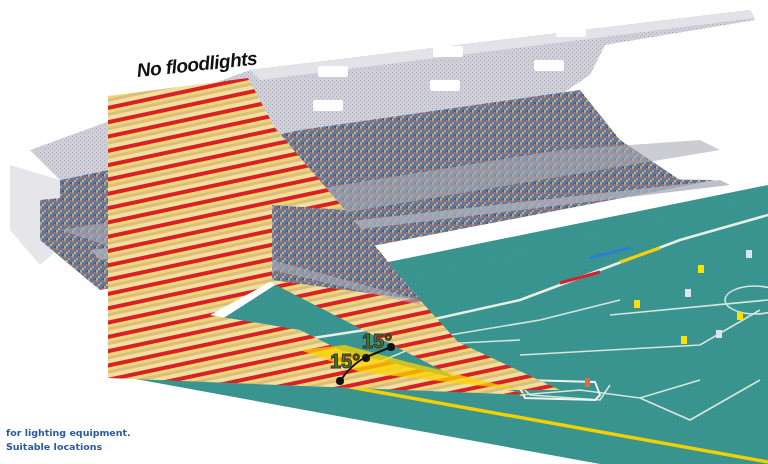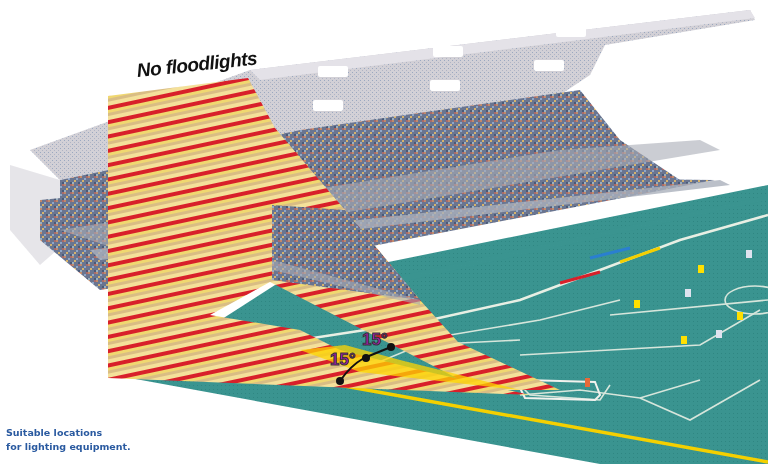--- a/index.html
+++ b/index.html
@@ -5,22 +5,22 @@
     html, body { margin: 0; padding: 0; background: #ffffff; }
     body { width: 768px; height: 464px; position: relative; overflow: hidden; font-family: "Liberation Sans", sans-serif; }
     #scene { position: absolute; left: 0; top: 0; width: 768px; height: 464px; }
     .title-label {
       position: absolute; left: 138px; top: 60px;
       font-family: "Liberation Sans", sans-serif; font-weight: bold; font-style: italic;
       font-size: 19px; color: #111111; transform: rotate(-6deg); transform-origin: left bottom;
       letter-spacing: -0.5px; white-space: nowrap;
     }
     .angle-label {
-      position: absolute; font-family: "Liberation Sans", sans-serif; font-size: 17px;
-      color: #a21caf; -webkit-text-stroke: 1px #333333; font-weight: bold; white-space: nowrap;
+      position: absolute; font-family: "Liberation Sans", sans-serif; font-size: 20px;
+      color: #4d7c0f; -webkit-text-stroke: 1px #333333; font-weight: bold; white-space: nowrap;
     }
     .caption {
       position: absolute; left: 6px; top: 426px;
       font-family: "DejaVu Sans", sans-serif; font-weight: bold; font-size: 9.5px;
       line-height: 14px; color: #2a5aa0;
     }
     .caption span { display: block; }
   </style>
 </head>
 <body>
@@ -133,15 +133,15 @@
     <circle cx="391" cy="347" r="4" fill="#111111"></circle>
   </g>
 </svg>
 
 <div class="title-label">No floodlights</div>
 
 <div class="angle-label" style="left:362px; top:330px;">15°</div>
 <div class="angle-label" style="left:330px; top:350px;">15°</div>
 
 <div class="caption">
+  <span>for lighting equipment.</span>
   <span>Suitable locations</span>
-  <span>for lighting equipment.</span>
 </div>
 
 </body></html>

